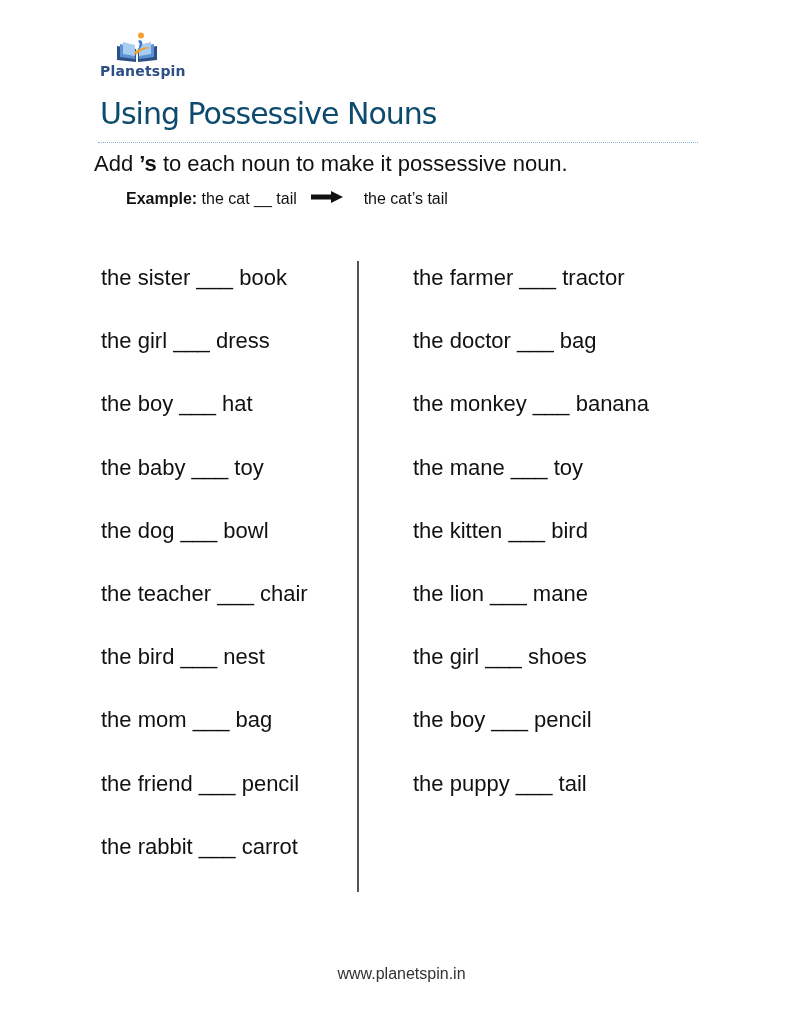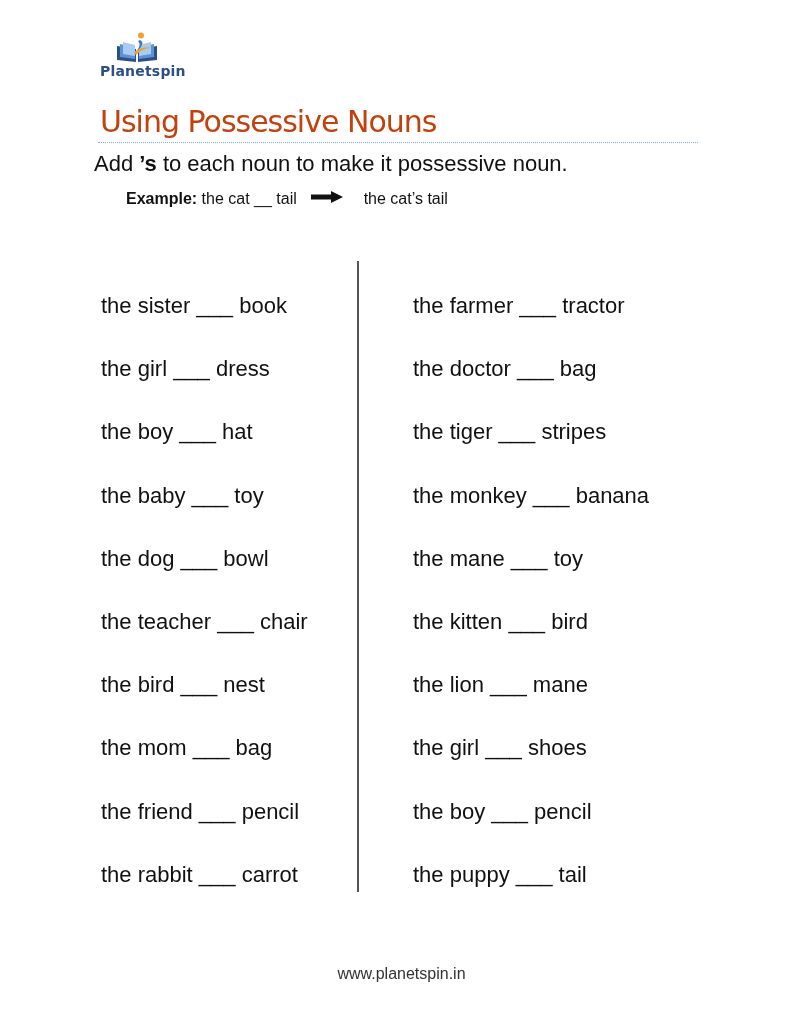--- a/index.html
+++ b/index.html
@@ -1,28 +1,28 @@
 <!DOCTYPE html>
 <html><head>
 <meta charset="utf-8">
 <style>
   html, body { margin:0; padding:0; background:#ffffff; }
   body { width:791px; height:1024px; position:relative; overflow:hidden; font-family:"Liberation Sans", "DejaVu Sans", sans-serif; color:#111; }
   .logo { position:absolute; left:100px; top:32px; width:80px; height:50px; }
   .logo svg { position:absolute; left:14px; top:0; }
   .logo-text { position:absolute; left:0; top:31px; font-family:"DejaVu Sans", sans-serif; font-weight:bold; font-size:14px; color:#2d4f86; letter-spacing:0.2px;text-align:right; }
-  .title { position:absolute; left:100px; top:96px; font-family:"DejaVu Sans", sans-serif; font-size:30px; color:#c2410c; letter-spacing:-1px;margin-top:8px; }
+  .title { position:absolute; left:100px; top:96px; font-family:"DejaVu Sans", sans-serif; font-size:30px; color:#0c4a6e; letter-spacing:-1px; }
   .dotline { position:absolute; left:98px; top:142px; width:600px; height:0; border-top:1.5px dotted #7fb6e6; }
   .instruction { position:absolute; left:94px; top:151px; font-size:22px; color:#111; }
   .instruction b { font-weight:bold; }
   .example { position:absolute; left:94px; top:190px; font-size:16px; color:#111; white-space:nowrap; }
   .example .lbl { font-weight:bold;margin-left:32px; }
   .arrow { display:inline-block; vertical-align:middle; margin:0 16px 0 10px; position:relative; top:-2px; }
   .divider { position:absolute; left:357px; top:261px; width:2px; height:631px; background:#555; }
-  .col { position:absolute; top:262px;margin-top:28px; }
+  .col { position:absolute; top:262px; }
   .col.left { left:101px; }
   .col.right { left:413px; }
   .item { height:63.2px; font-size:22px; color:#111; white-space:nowrap; line-height:32px; }
   .footer { position:absolute; left:0; width:791px; top:965px; text-align:center; font-size:16px; color:#333;padding-left:6px; }
 </style>
 </head>
 <body>
 
 <div class="logo">
   <svg width="46" height="32" viewBox="0 0 46 32">
@@ -67,21 +67,20 @@
   <div class="item">the teacher ___ chair</div>
   <div class="item">the bird ___ nest</div>
   <div class="item">the mom ___ bag</div>
   <div class="item">the friend ___ pencil</div>
   <div class="item">the rabbit ___ carrot</div>
 </div>
 
 <div class="col right">
   <div class="item">the farmer ___ tractor</div>
   <div class="item">the doctor ___ bag</div>
-  <div class="item">the tiger ___ stripes</div>
   <div class="item">the monkey ___ banana</div>
   <div class="item">the mane ___ toy</div>
   <div class="item">the kitten ___ bird</div>
   <div class="item">the lion ___ mane</div>
   <div class="item">the girl ___ shoes</div>
   <div class="item">the boy ___ pencil</div>
   <div class="item">the puppy ___ tail</div>
 </div>
 
 <div class="footer">www.planetspin.in</div>

